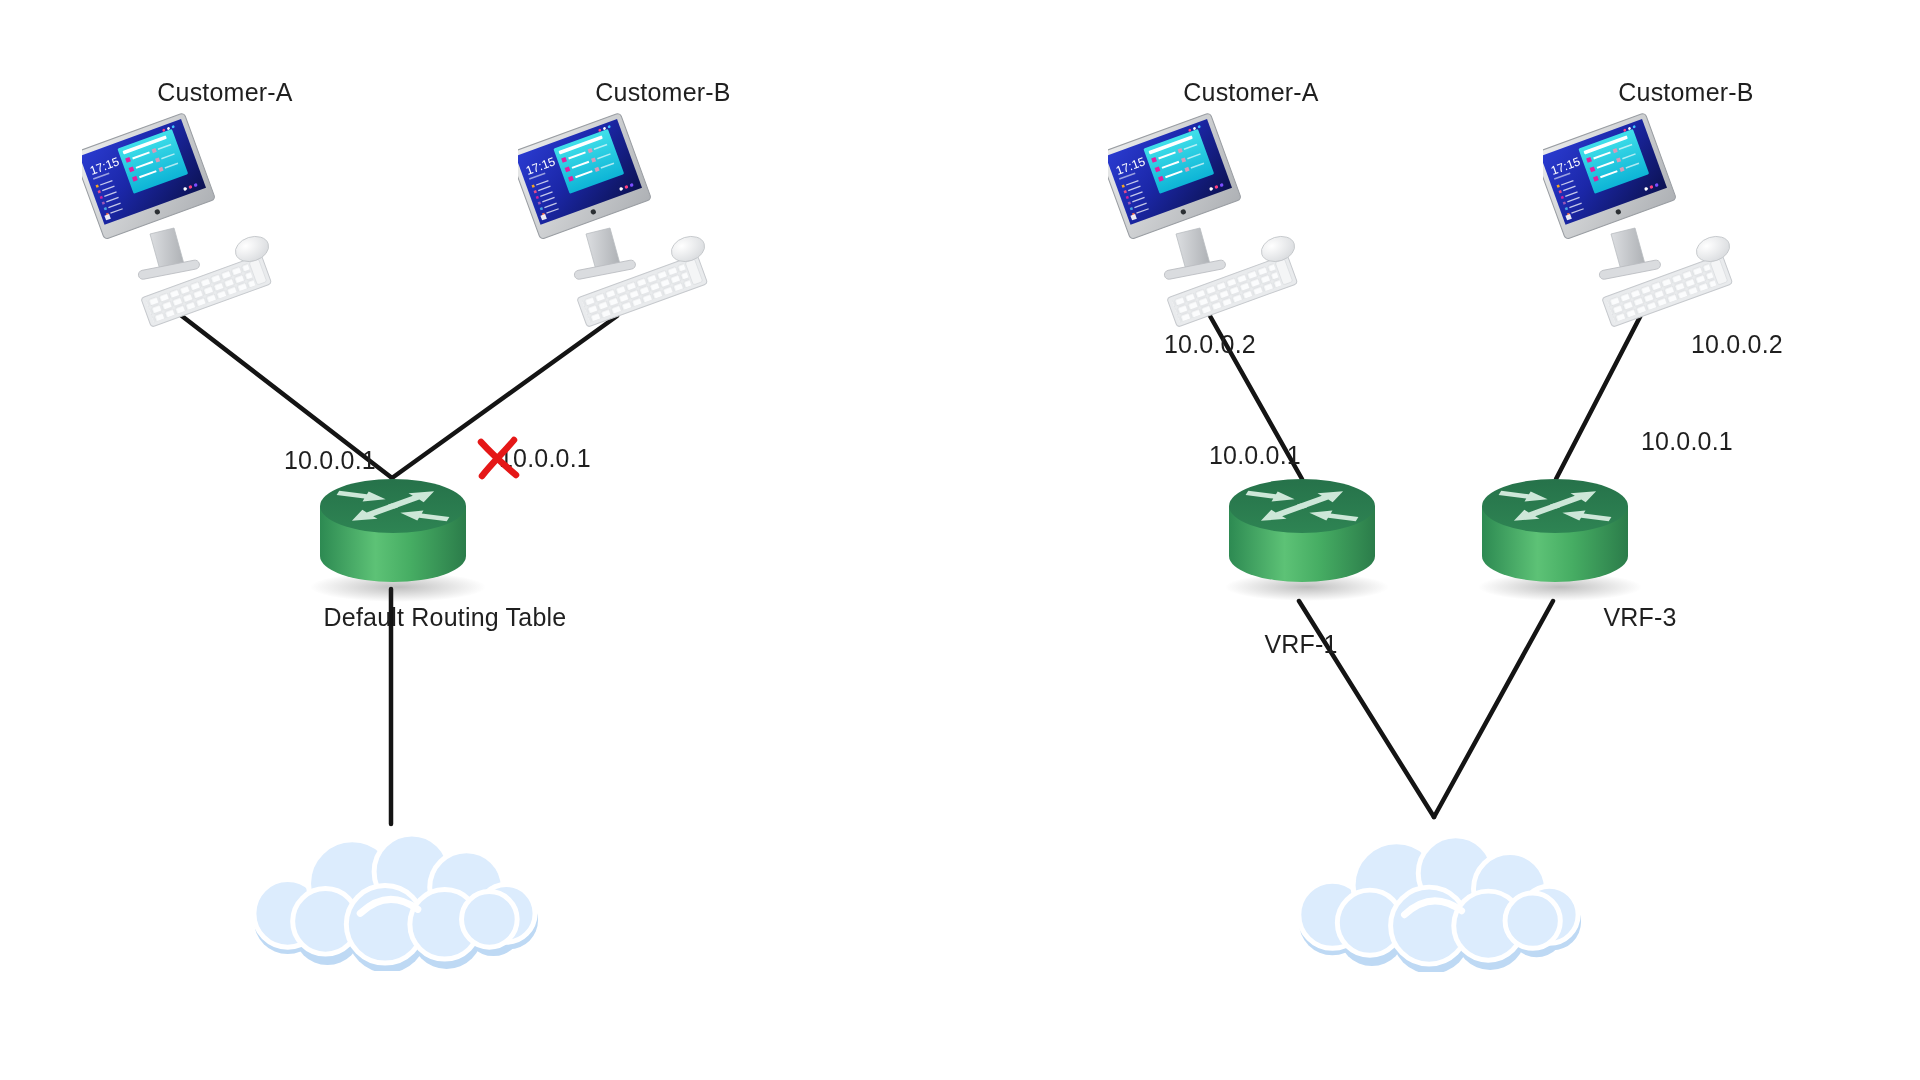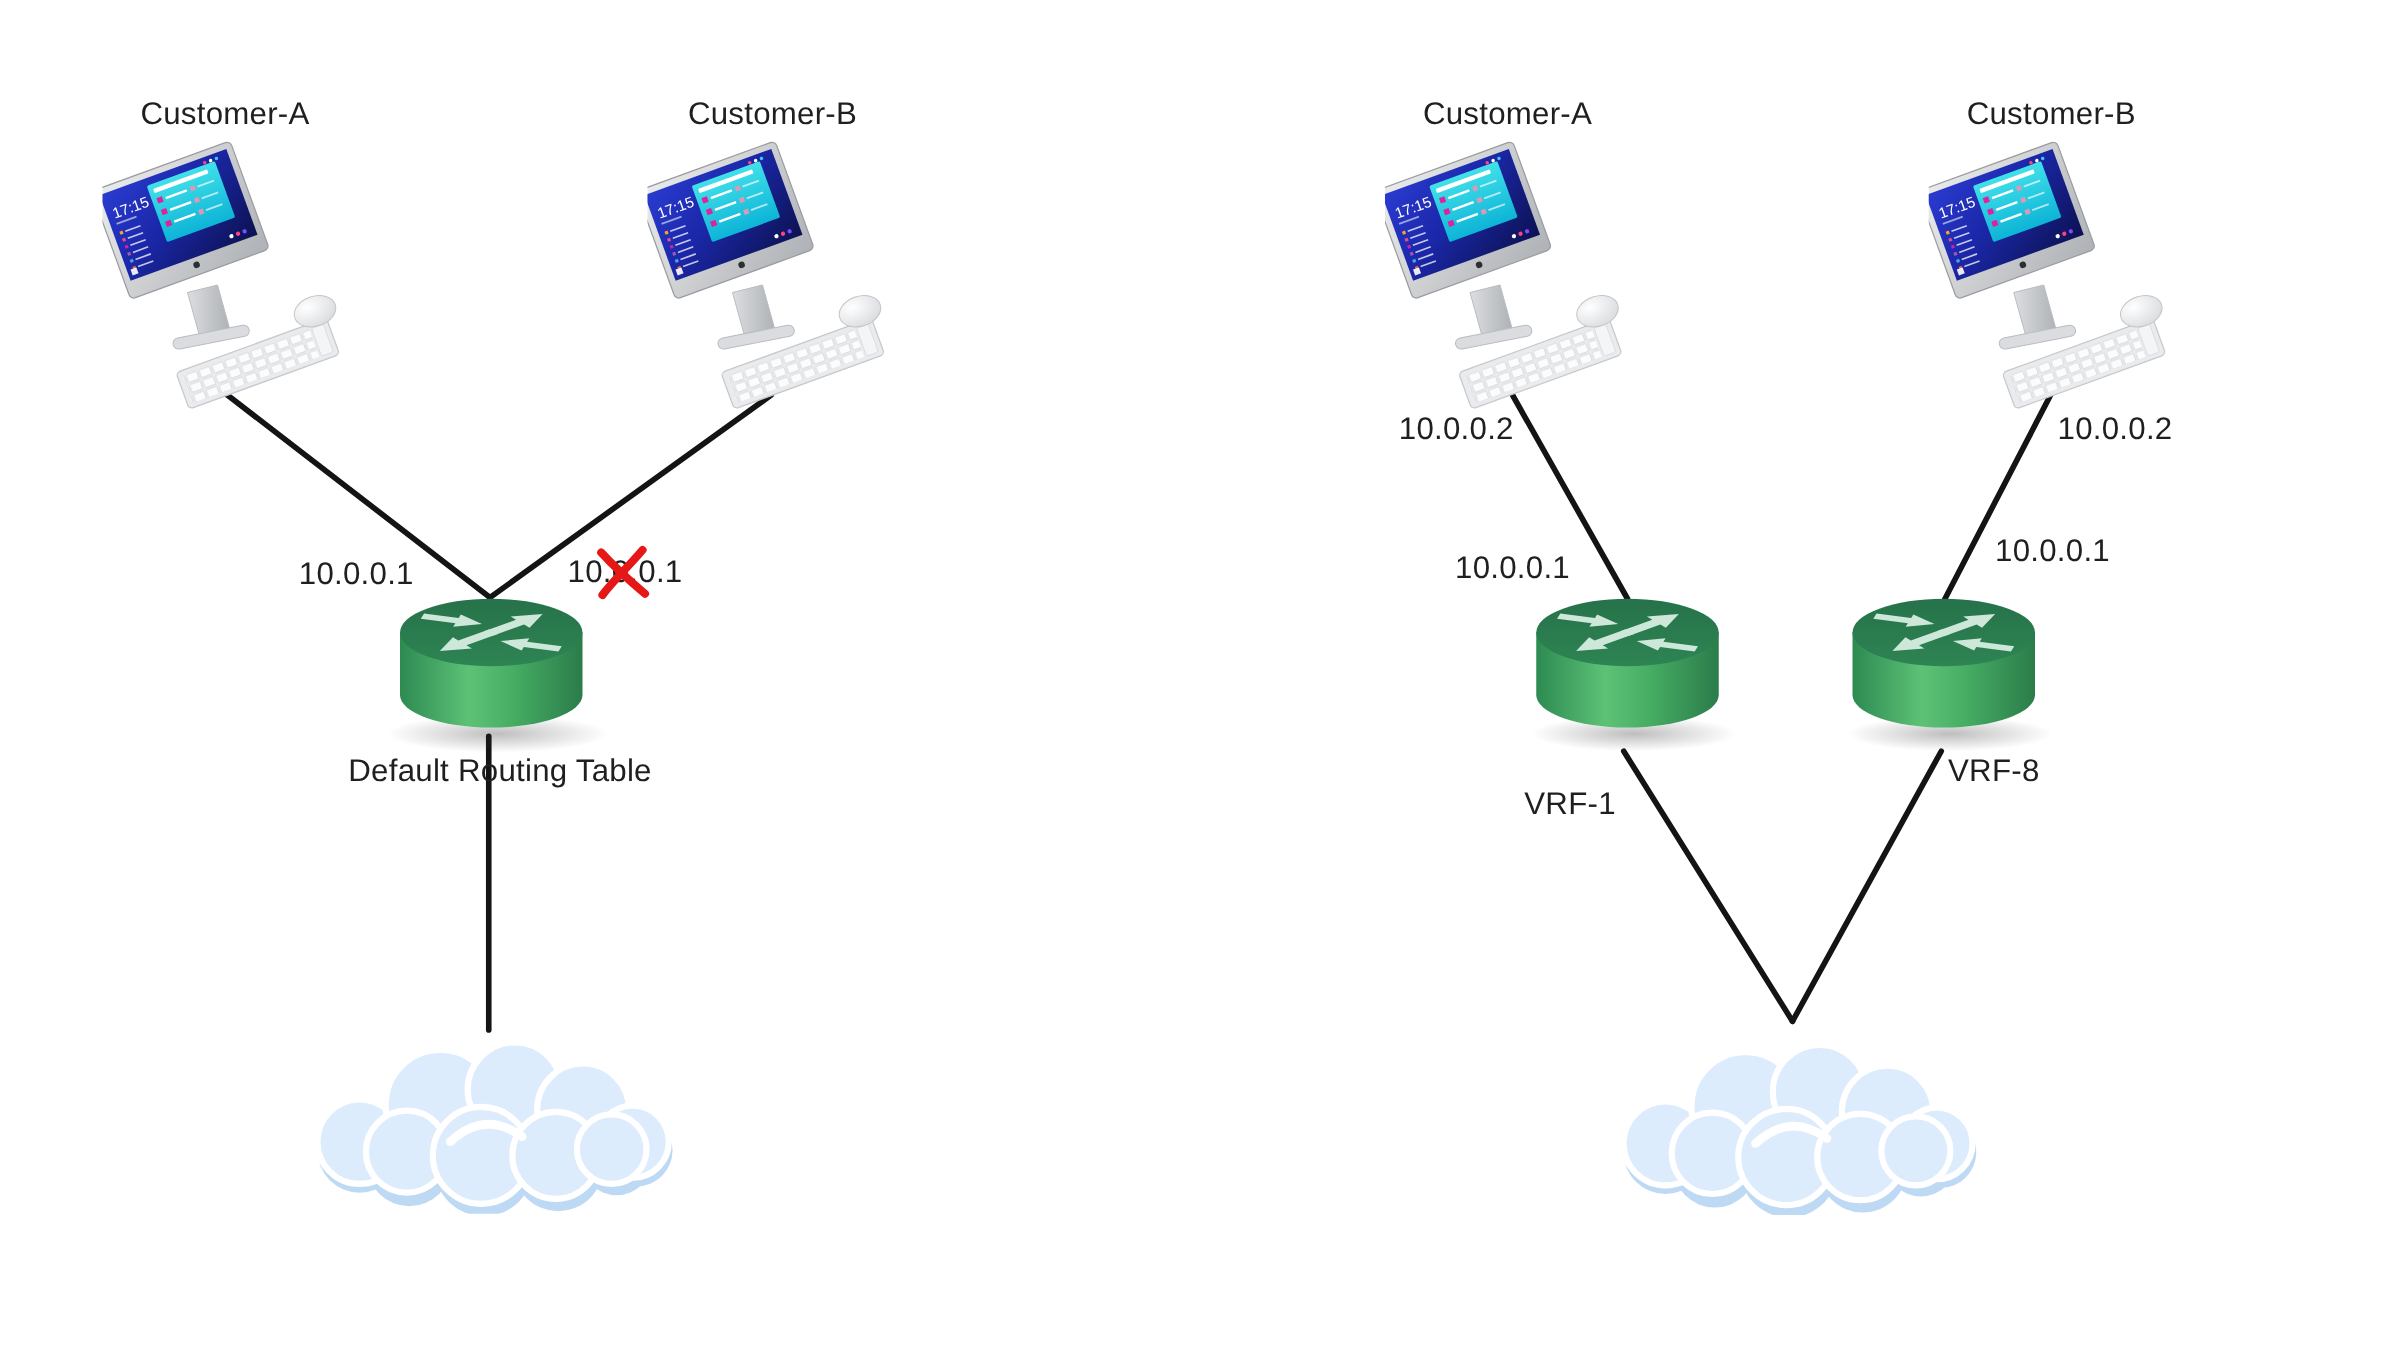--- a/index.html
+++ b/index.html
@@ -1,21 +1,21 @@
 <!DOCTYPE html>
 <html><head>
 <meta charset="utf-8">
 <style>
   html,body{margin:0;padding:0;background:#ffffff;}
   body{width:1920px;height:1080px;position:relative;overflow:hidden;
        font-family:"Liberation Sans", sans-serif;}
   .canvas{position:absolute;inset:0;width:1920px;height:1080px;}
   .cmp{position:absolute;}
   .lbl{position:absolute;transform:translate(-50%,-50%);white-space:nowrap;
-       font-size:25px;color:#1f1f1f;letter-spacing:0.2px;}
+       font-size:25px;color:#1f1f1f;letter-spacing:0.2px;margin-left:45px;}
   svg symbol{overflow:visible;}
 </style>
 </head>
 <body>
 
 <svg style="position:absolute;width:0;height:0" aria-hidden="true">
   <defs>
     <linearGradient id="gradSilver" x1="0" y1="0" x2="1" y2="1">
       <stop offset="0" stop-color="#eceded"></stop>
         <stop offset="1" stop-color="#aeb1b5"></stop>
@@ -206,21 +206,21 @@
   <div class="lbl" style="left:500px;top:458px">10.0.0.1</div>
   <div class="lbl" style="left:400px;top:617px">Default Routing Table</div>
 
   <div class="lbl" style="left:1206px;top:92px">Customer-A</div>
   <div class="lbl" style="left:1641px;top:92px">Customer-B</div>
   <div class="lbl" style="left:1165px;top:344px">10.0.0.2</div>
   <div class="lbl" style="left:1692px;top:344px">10.0.0.2</div>
   <div class="lbl" style="left:1210px;top:455px">10.0.0.1</div>
   <div class="lbl" style="left:1642px;top:441px">10.0.0.1</div>
   <div class="lbl" style="left:1256px;top:644px">VRF-1</div>
-  <div class="lbl" style="left:1595px;top:617px">VRF-8</div>
+  <div class="lbl" style="left:1595px;top:617px">VRF-3</div>
 
   <svg class="cmp" style="left:474px;top:433px" width="50" height="50">
     <g stroke="#e51717" stroke-width="6.5" stroke-linecap="round" fill="none">
       <path d="M7,9 C17,20 29,31 42,42"></path>
       <path d="M40,7 C30,19 17,31 8,43"></path>
     </g>
   </svg>
 
 </div>
 

